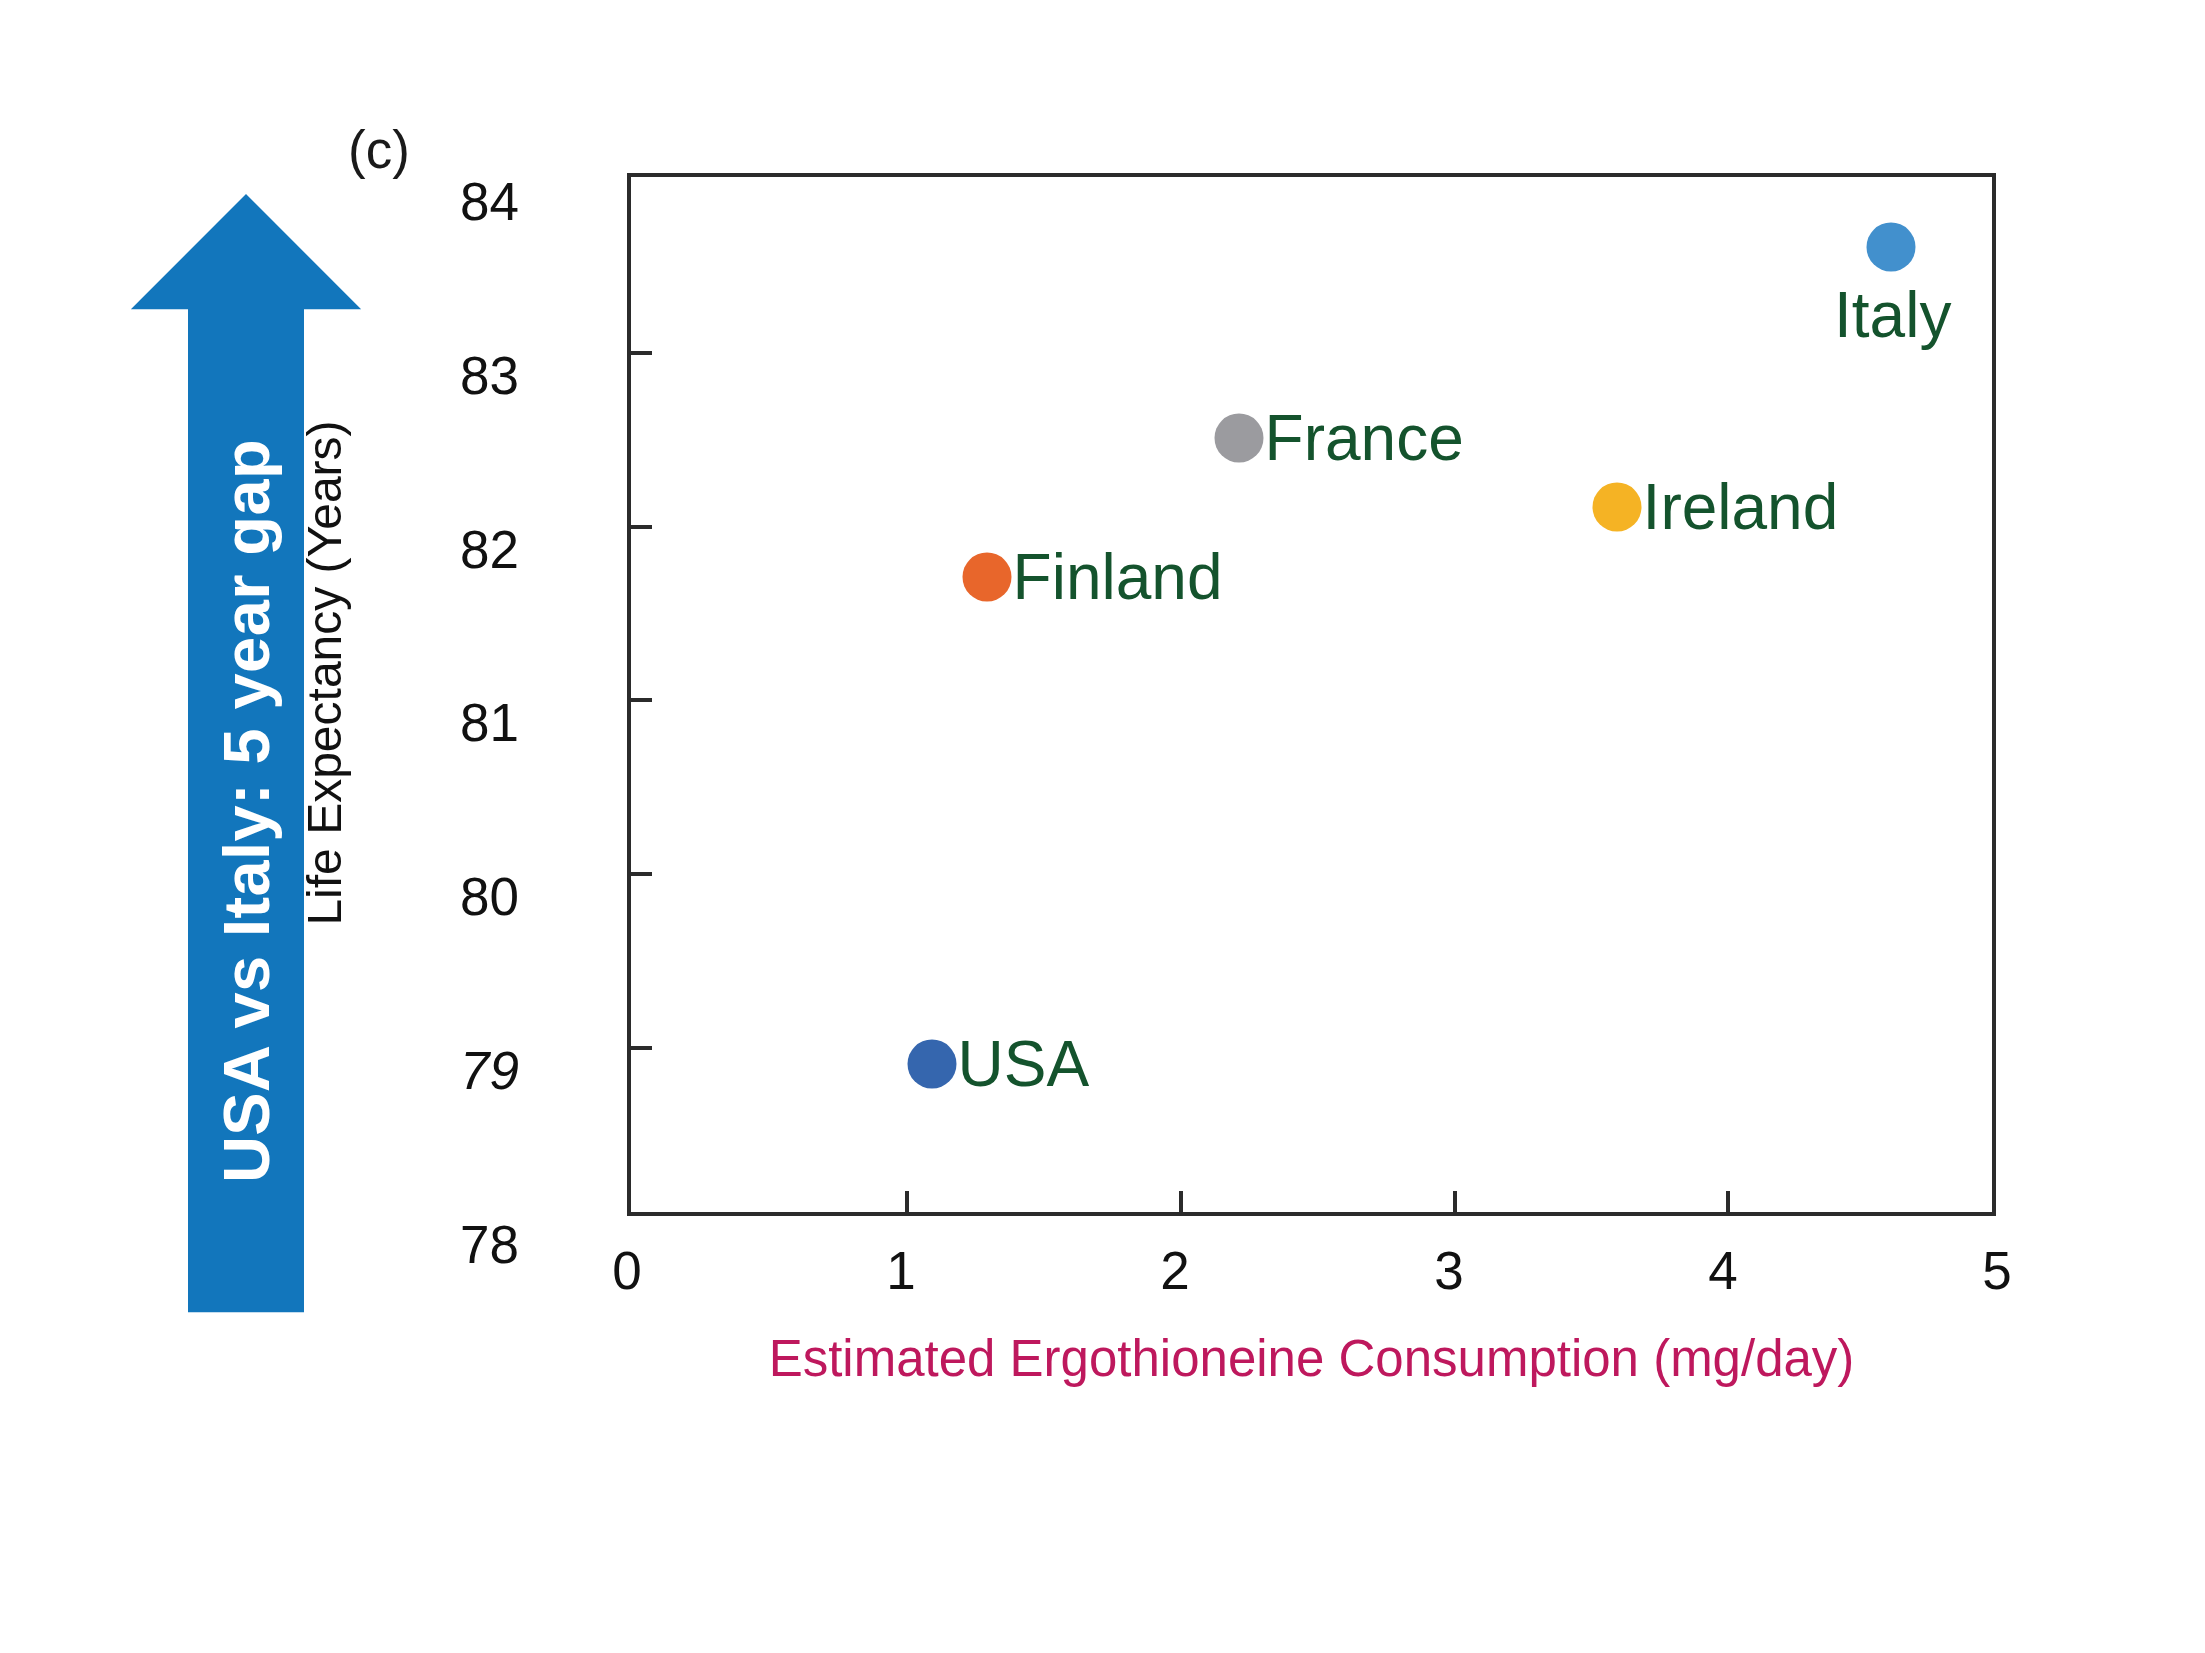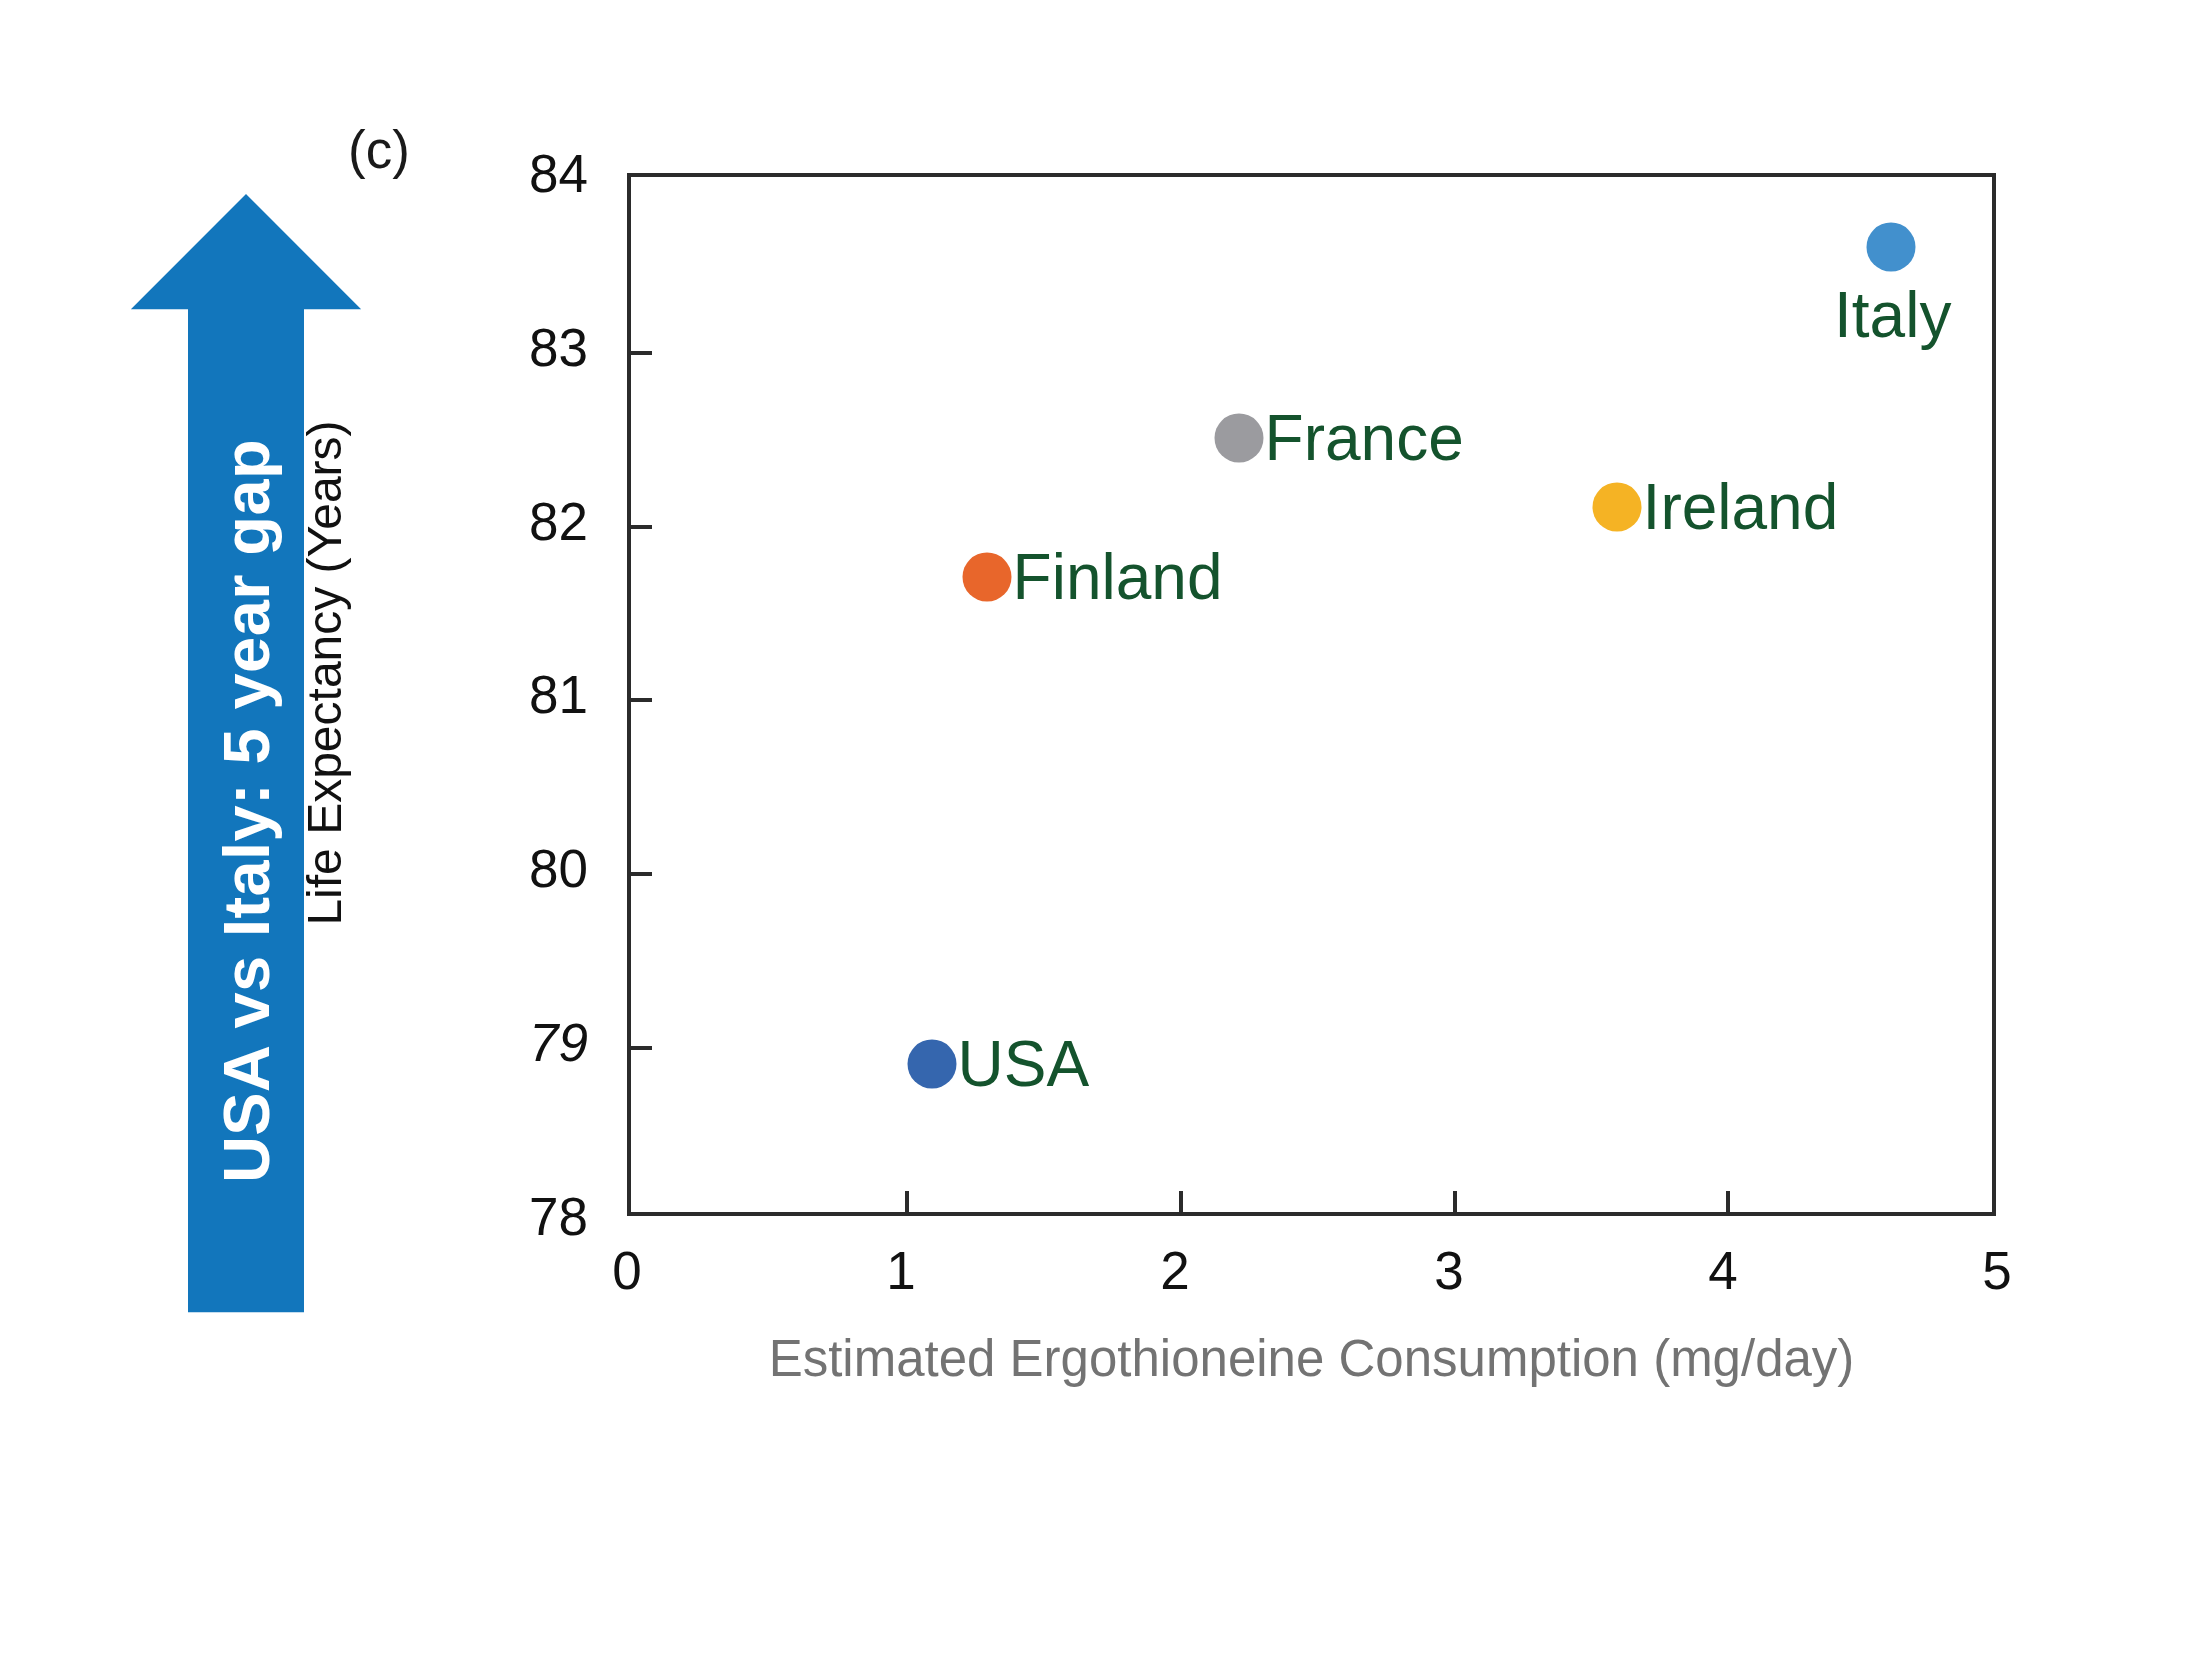--- a/index.html
+++ b/index.html
@@ -98,25 +98,25 @@
   }
   #ytick-labels {
     position: absolute;
     left: 0; top: 0;
     width: 2205px; height: 1432px;
   }
   .ytick-label {
     position: absolute;
     left: 460px;
     width: 128px;
-    text-align: right;
     font-size: 53px;
     color: #111111;
     transform: translateY(-50%);
     font-family: "Liberation Sans", sans-serif;
+    margin-top: 28px;
   }
   .xtick-label {
     position: absolute;
     top: 1240px;
     width: 102px;
     margin-left: -51px;
     text-align: center;
     font-size: 53px;
     color: #111111;
     font-family: "Liberation Sans", sans-serif;
@@ -132,21 +132,21 @@
     white-space: nowrap;
     font-family: "Liberation Sans", sans-serif;
   }
   #x-axis-title {
     position: absolute;
     left: 627px;
     width: 1369px;
     top: 1329px;
     text-align: center;
     font-size: 51px;
-    color: #737373;
+    color: #be185d;
     font-family: "Liberation Sans", sans-serif;
   }
 
   
   .datapoint {
     position: absolute;
     transform: translate(-50%, -50%);
     width: 0; height: 0;
   }
   .dot {

